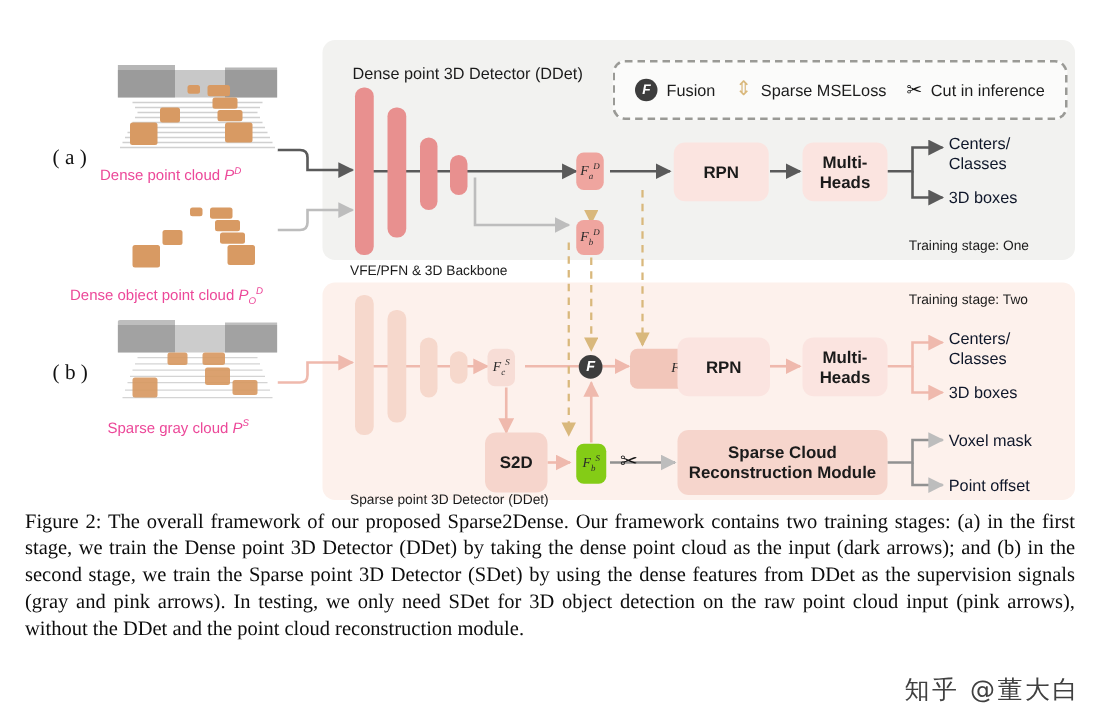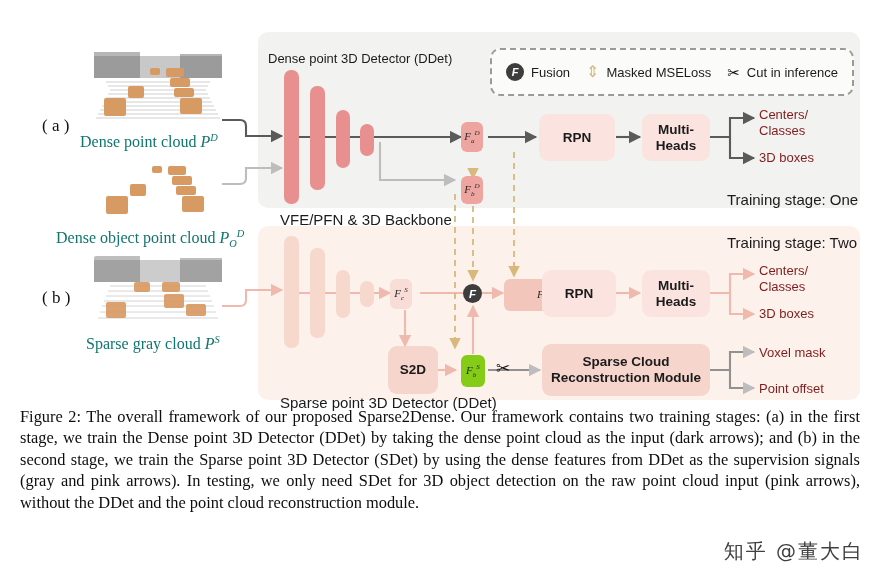--- a/index.html
+++ b/index.html
@@ -15,25 +15,25 @@
   .legend{position:absolute;left:472px;top:30px;width:360px;height:44px;
     background:#fbfbfa;border:2px dashed #9a9a96;border-radius:10px;
     display:flex;align-items:center;justify-content:center;gap:16px;}
   .legend .li{display:flex;align-items:center;gap:7px;font-size:13px;color:#1c1c1c;}
   .fcirc{width:18px;height:18px;border-radius:50%;background:#3d3d3d;color:#fff;
     font-size:11px;font-weight:bold;display:flex;align-items:center;justify-content:center;font-style:italic;}
   .mse-ic{color:#d9b87c;font-size:16px;line-height:1;}
   .scis{font-size:15px;color:#111;line-height:1;}
 
   .ttl{position:absolute;font-size:13px;color:#1b1b1b;white-space:nowrap;}
-  .sm{position:absolute;font-size:15px;color:#1b1b1b;white-space:nowrap;}
-  .out{position:absolute;font-size:13px;color:#7f1d1d;line-height:1.25;white-space:nowrap;}
+  .sm{position:absolute;font-size:11px;color:#1b1b1b;white-space:nowrap;}
+  .out{position:absolute;font-size:13px;color:#0f172a;line-height:1.25;white-space:nowrap;}
 
   .ab{position:absolute;font-family:"Liberation Serif",serif;font-size:17px;color:#111;white-space:nowrap;}
-  .cap-img{position:absolute;font-family:Liberation Serif, serif;font-size:16px;color:#0f766e;white-space:nowrap;}
+  .cap-img{position:absolute;font-family:Liberation Sans, sans-serif;font-size:12px;color:#ec4899;white-space:nowrap;}
   .cap-img i{font-style:italic;}
   sup{font-size:.65em;vertical-align:super;font-style:italic;}
   sub{font-size:.65em;vertical-align:sub;font-style:italic;}
 
   
   .pc{position:absolute;border-radius:2px;overflow:hidden;background:#fff;}
   .pc svg{display:block;}
 
   
   .bar{position:absolute;border-radius:7px;}
@@ -124,21 +124,21 @@
       <path d="M455,150 V160" stroke="#d9b87c" stroke-width="1.8" marker-end="url(#mgold)"></path>
     </svg>
 
     <div class="legend">
       <div class="li">
         <span class="fcirc">F</span>
         <span>Fusion</span>
       </div>
       <div class="li">
         <span class="mse-ic">⇕</span>
-        <span>Masked MSELoss</span>
+        <span>Sparse MSELoss</span>
       </div>
       <div class="li">
         <span class="scis">✂</span>
         <span>Cut in inference</span>
       </div>
     </div>
 
     <div class="ab" style="left:24px;top:98px;">( a )</div>
 
     <div class="pc" style="left:76px;top:32px;width:128px;height:72px;">
@@ -189,21 +189,21 @@
           <rect x="82" y="26" width="20" height="9" rx="2"></rect>
           <rect x="88" y="36" width="22" height="16" rx="2"></rect>
         </g>
       </svg>
     </div>
     <div class="cap-img" style="left:38px;top:210px;">
       <span>Dense object point cloud</span>
       <i><span>P</span><sub>O</sub><sup>D</sup></i>
     </div>
 
-    <div class="ttl" style="left:250px;top:33px;">Dense point 3D Detector (DDet)</div>
+    <div class="ttl" style="left:264px;top:33px;">Dense point 3D Detector (DDet)</div>
 
     <div class="bar" style="left:266px;top:52px;width:15px;height:134px;background:#e8908f;"></div>
     <div class="bar" style="left:292px;top:68px;width:15px;height:104px;background:#e8908f;"></div>
     <div class="bar" style="left:318px;top:92px;width:14px;height:58px;background:#e8908f;"></div>
     <div class="bar" style="left:342px;top:106px;width:14px;height:32px;background:#e8908f;"></div>
 
     <div class="sm" style="left:262px;top:193px;">VFE/PFN &amp; 3D Backbone</div>
 
     <div class="fbox" style="left:443px;top:104px;width:22px;height:30px;background:#efa59f;">
       <i><span>F</span><sub>a</sub><sup>D</sup></i>

